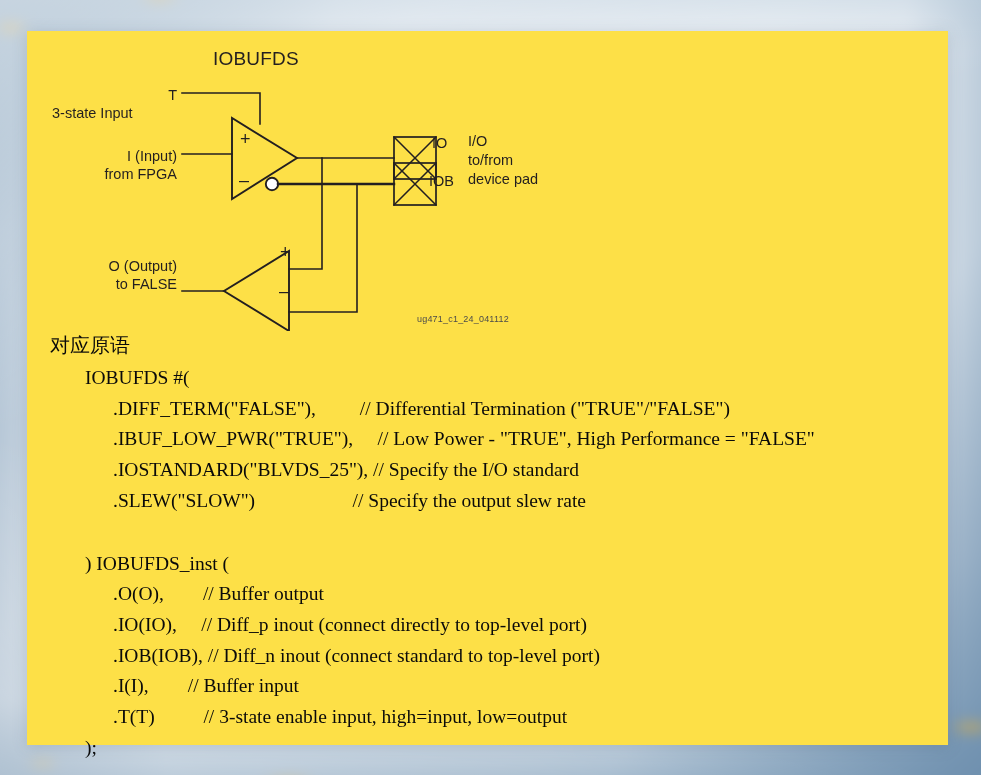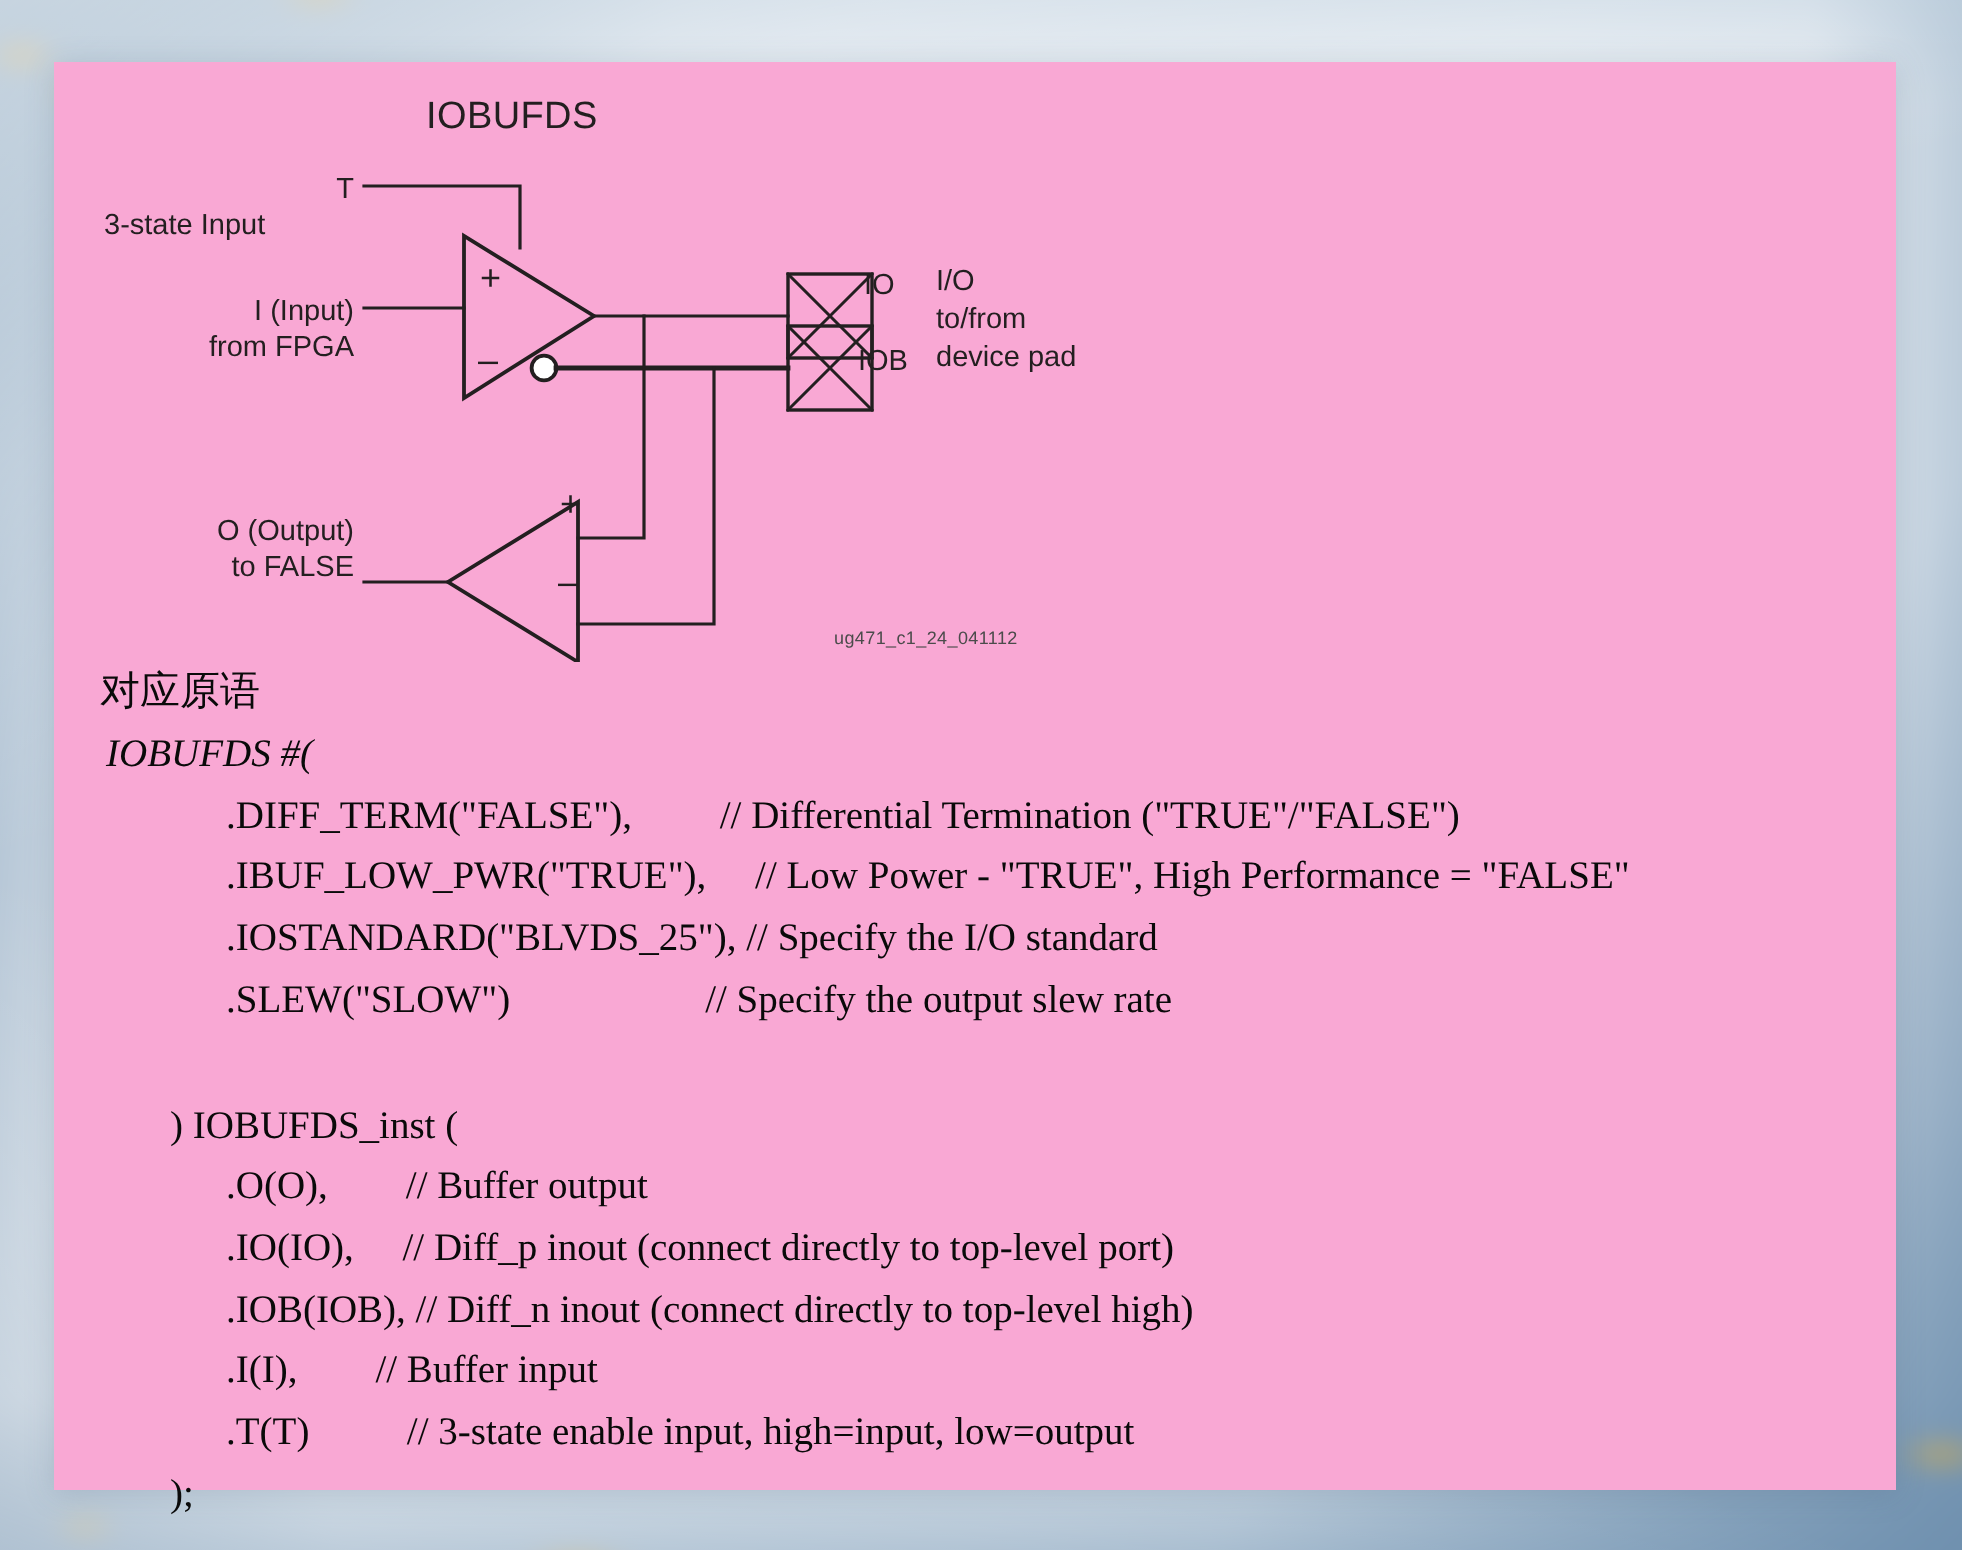--- a/index.html
+++ b/index.html
@@ -56,21 +56,21 @@
     pointer-events: none;
   }
 
   
   #page-card {
     position: absolute;
     left: 27px;
     top: 31px;
     width: 921px;
     height: 714px;
-    background: #f9a8d4;
+    background: #fde047;
     box-shadow: 0 2px 14px rgba(70,95,125,.22);
   }
 
   
   #figure {
     position: absolute;
     left: 0; top: 0;
     width: 921px;
     height: 300px;
   }
@@ -124,21 +124,21 @@
     white-space: nowrap;
   }
   .code-line {
     font-family: "Liberation Serif", "DejaVu Serif", serif;
     font-size: 19.5px;
     color: #0a0a0a;
     line-height: 30.7px;
     white-space: pre;
     margin: 0;
   }
-  .ind1 { padding-left: 26px; font-style: italic; }
+  .ind1 { padding-left: 58px; }
   .ind2 { padding-left: 86px; }
   .ind3 { padding-left: 58px; margin-top: 32px; }
   .ind4 { padding-left: 58px; }
 </style>
 </head>
 <body>
 
 <div id="backdrop"></div>
 <div id="backdrop-sheen"></div>
 
@@ -211,20 +211,20 @@
     <div class="heading-cn">对应原语</div>
     <div id="code-block">
         <div class="code-line ind1">IOBUFDS #(</div>
         <div class="code-line ind2">.DIFF_TERM("FALSE"),         // Differential Termination ("TRUE"/"FALSE")</div>
         <div class="code-line ind2">.IBUF_LOW_PWR("TRUE"),     // Low Power - "TRUE", High Performance = "FALSE"</div>
         <div class="code-line ind2">.IOSTANDARD("BLVDS_25"), // Specify the I/O standard</div>
         <div class="code-line ind2">.SLEW("SLOW")                    // Specify the output slew rate</div>
         <div class="code-line ind3">) IOBUFDS_inst (</div>
         <div class="code-line ind2">.O(O),        // Buffer output</div>
         <div class="code-line ind2">.IO(IO),     // Diff_p inout (connect directly to top-level port)</div>
-        <div class="code-line ind2">.IOB(IOB), // Diff_n inout (connect directly to top-level high)</div>
+        <div class="code-line ind2">.IOB(IOB), // Diff_n inout (connect standard to top-level port)</div>
         <div class="code-line ind2">.I(I),        // Buffer input</div>
         <div class="code-line ind2">.T(T)          // 3-state enable input, high=input, low=output</div>
         <div class="code-line ind4">);</div>
       </div>
   </div>
 
 </div>
 
 </body></html>

